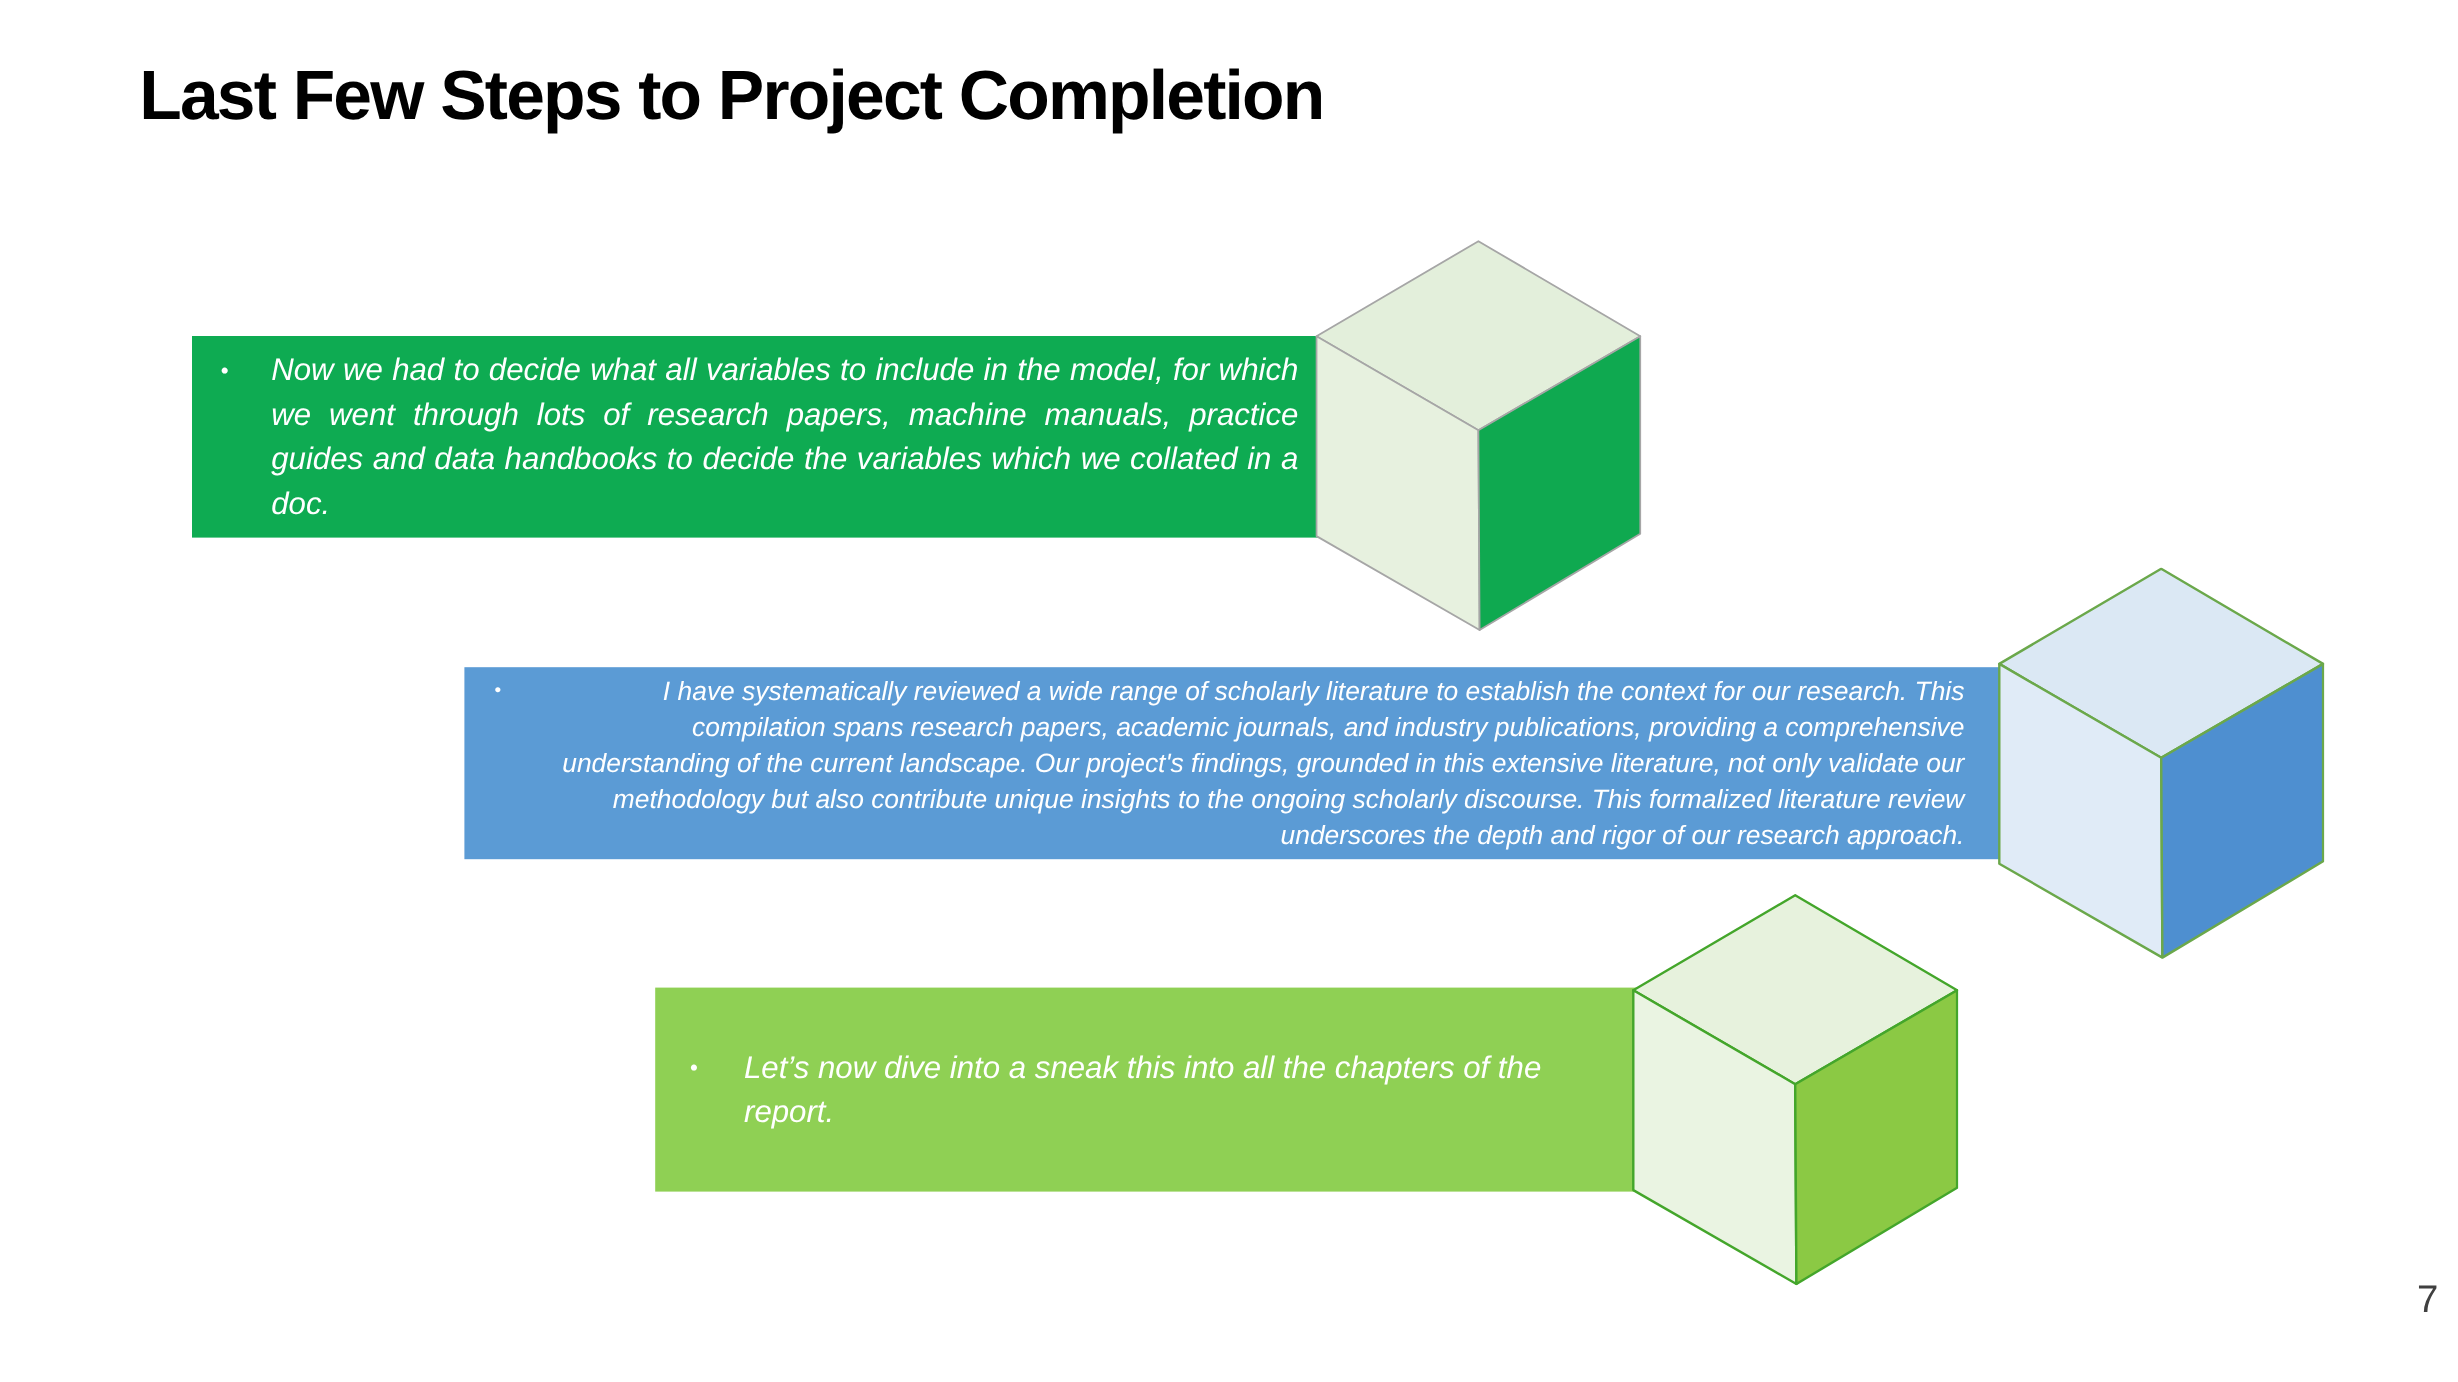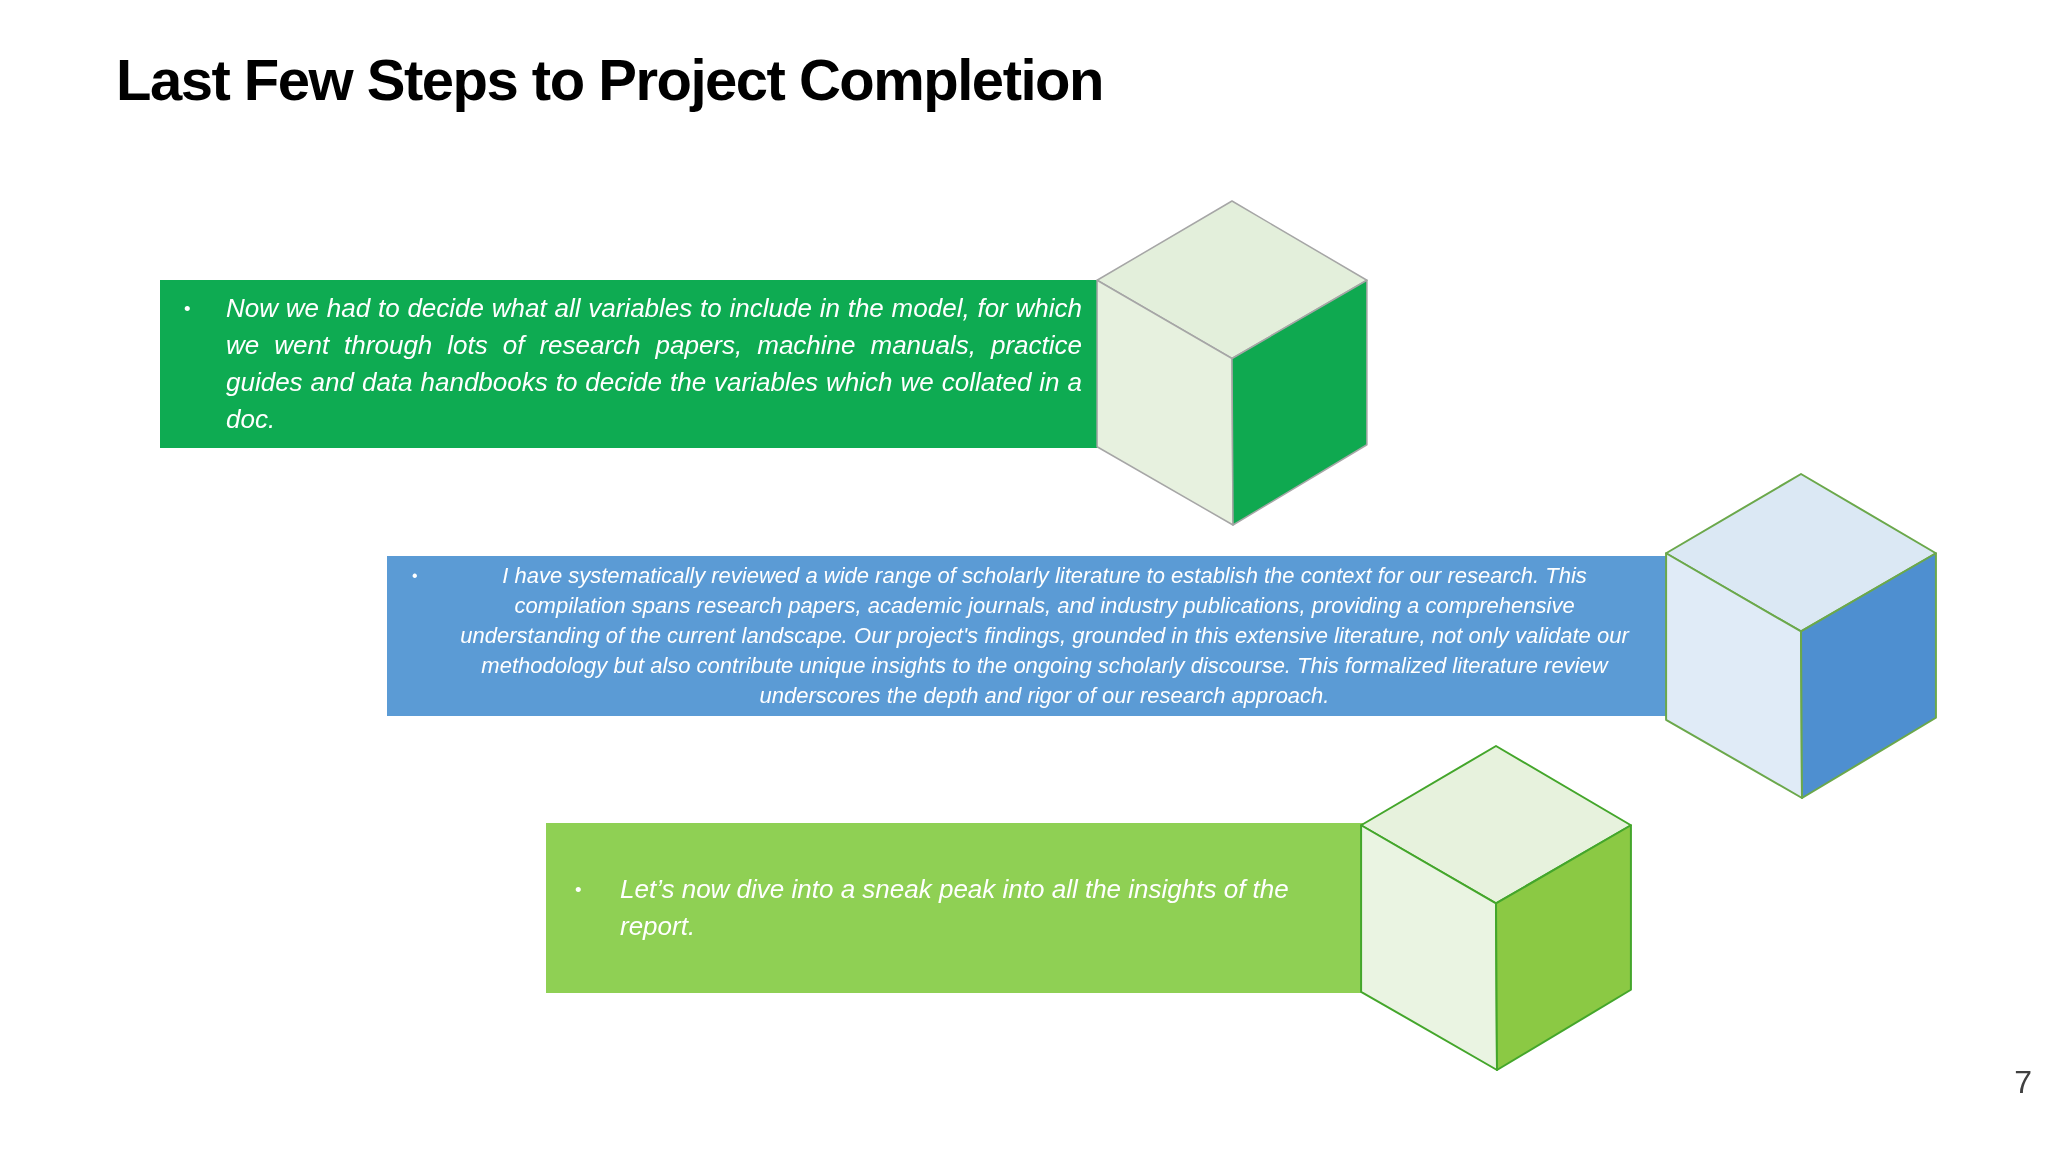--- a/index.html
+++ b/index.html
@@ -39,21 +39,21 @@
   .txt { flex: none; font-style: italic; }
 
   .box-green { left: 160px; top: 280px; width: 945px; height: 168px;
                padding-left: 24px; font-size: 26px; line-height: 37px; }
   .box-green .bullet { width: 42px; }
   .box-green .txt { width: 856px; text-align: justify; }
 
   .box-blue { left: 387px; top: 556px; width: 1285px; height: 160px;
               padding-left: 25px; font-size: 22px; line-height: 30px; }
   .box-blue .bullet { width: 40px; }
-  .box-blue .txt { width: 1185px; text-align: center; }
+  .box-blue .txt { width: 1185px; text-align: right; }
 
   .box-lime { left: 546px; top: 823px; width: 814px; height: 170px;
               padding-left: 29px; font-size: 26px; line-height: 37px; }
   .box-lime .bullet { width: 45px; }
   .box-lime .txt { width: 726px; text-align: left; }
 
   .cube { position: absolute; width: 272px; height: 326px; z-index: 2; }
   .cube polygon { stroke-linejoin: round; }
   .cube-1 { left: 1096px; top: 200px; }
   .cube-1 polygon { stroke-width: 1.5; }
@@ -87,21 +87,21 @@
   <div class="box box-blue" style="background: rgb(91, 155, 213);">
     <div class="li">
       <span class="bullet">•</span>
       <div class="txt">I have systematically reviewed a wide range of scholarly literature to establish the context for our research. This compilation spans research papers, academic journals, and industry publications, providing a comprehensive understanding of the current landscape. Our project's findings, grounded in this extensive literature, not only validate our methodology but also contribute unique insights to the ongoing scholarly discourse. This formalized literature review underscores the depth and rigor of our research approach.</div>
     </div>
   </div>
 
   <div class="box box-lime" style="background: rgb(143, 208, 84);">
     <div class="li">
       <span class="bullet">•</span>
-      <div class="txt">Let’s now dive into a sneak peak into all the insights of the report.</div>
+      <div class="txt">Let’s now dive into a sneak this into all the chapters of the report.</div>
     </div>
   </div>
 
   <svg class="cube cube-1" viewBox="0 0 271 325">
     <polygon points="135.5,1 270,80 135.5,158 1,80" fill="#E3EFDB" stroke="#A6A6A6"></polygon>
     <polygon points="1,80 135.5,158 136.5,324 1,246" fill="#E7F1DF" stroke="#A6A6A6"></polygon>
     <polygon points="135.5,158 270,80 270,244 136.5,324" fill="#0FA950" stroke="#A6A6A6"></polygon>
   </svg>
 
   <svg class="cube cube-2" viewBox="0 0 271 325">

